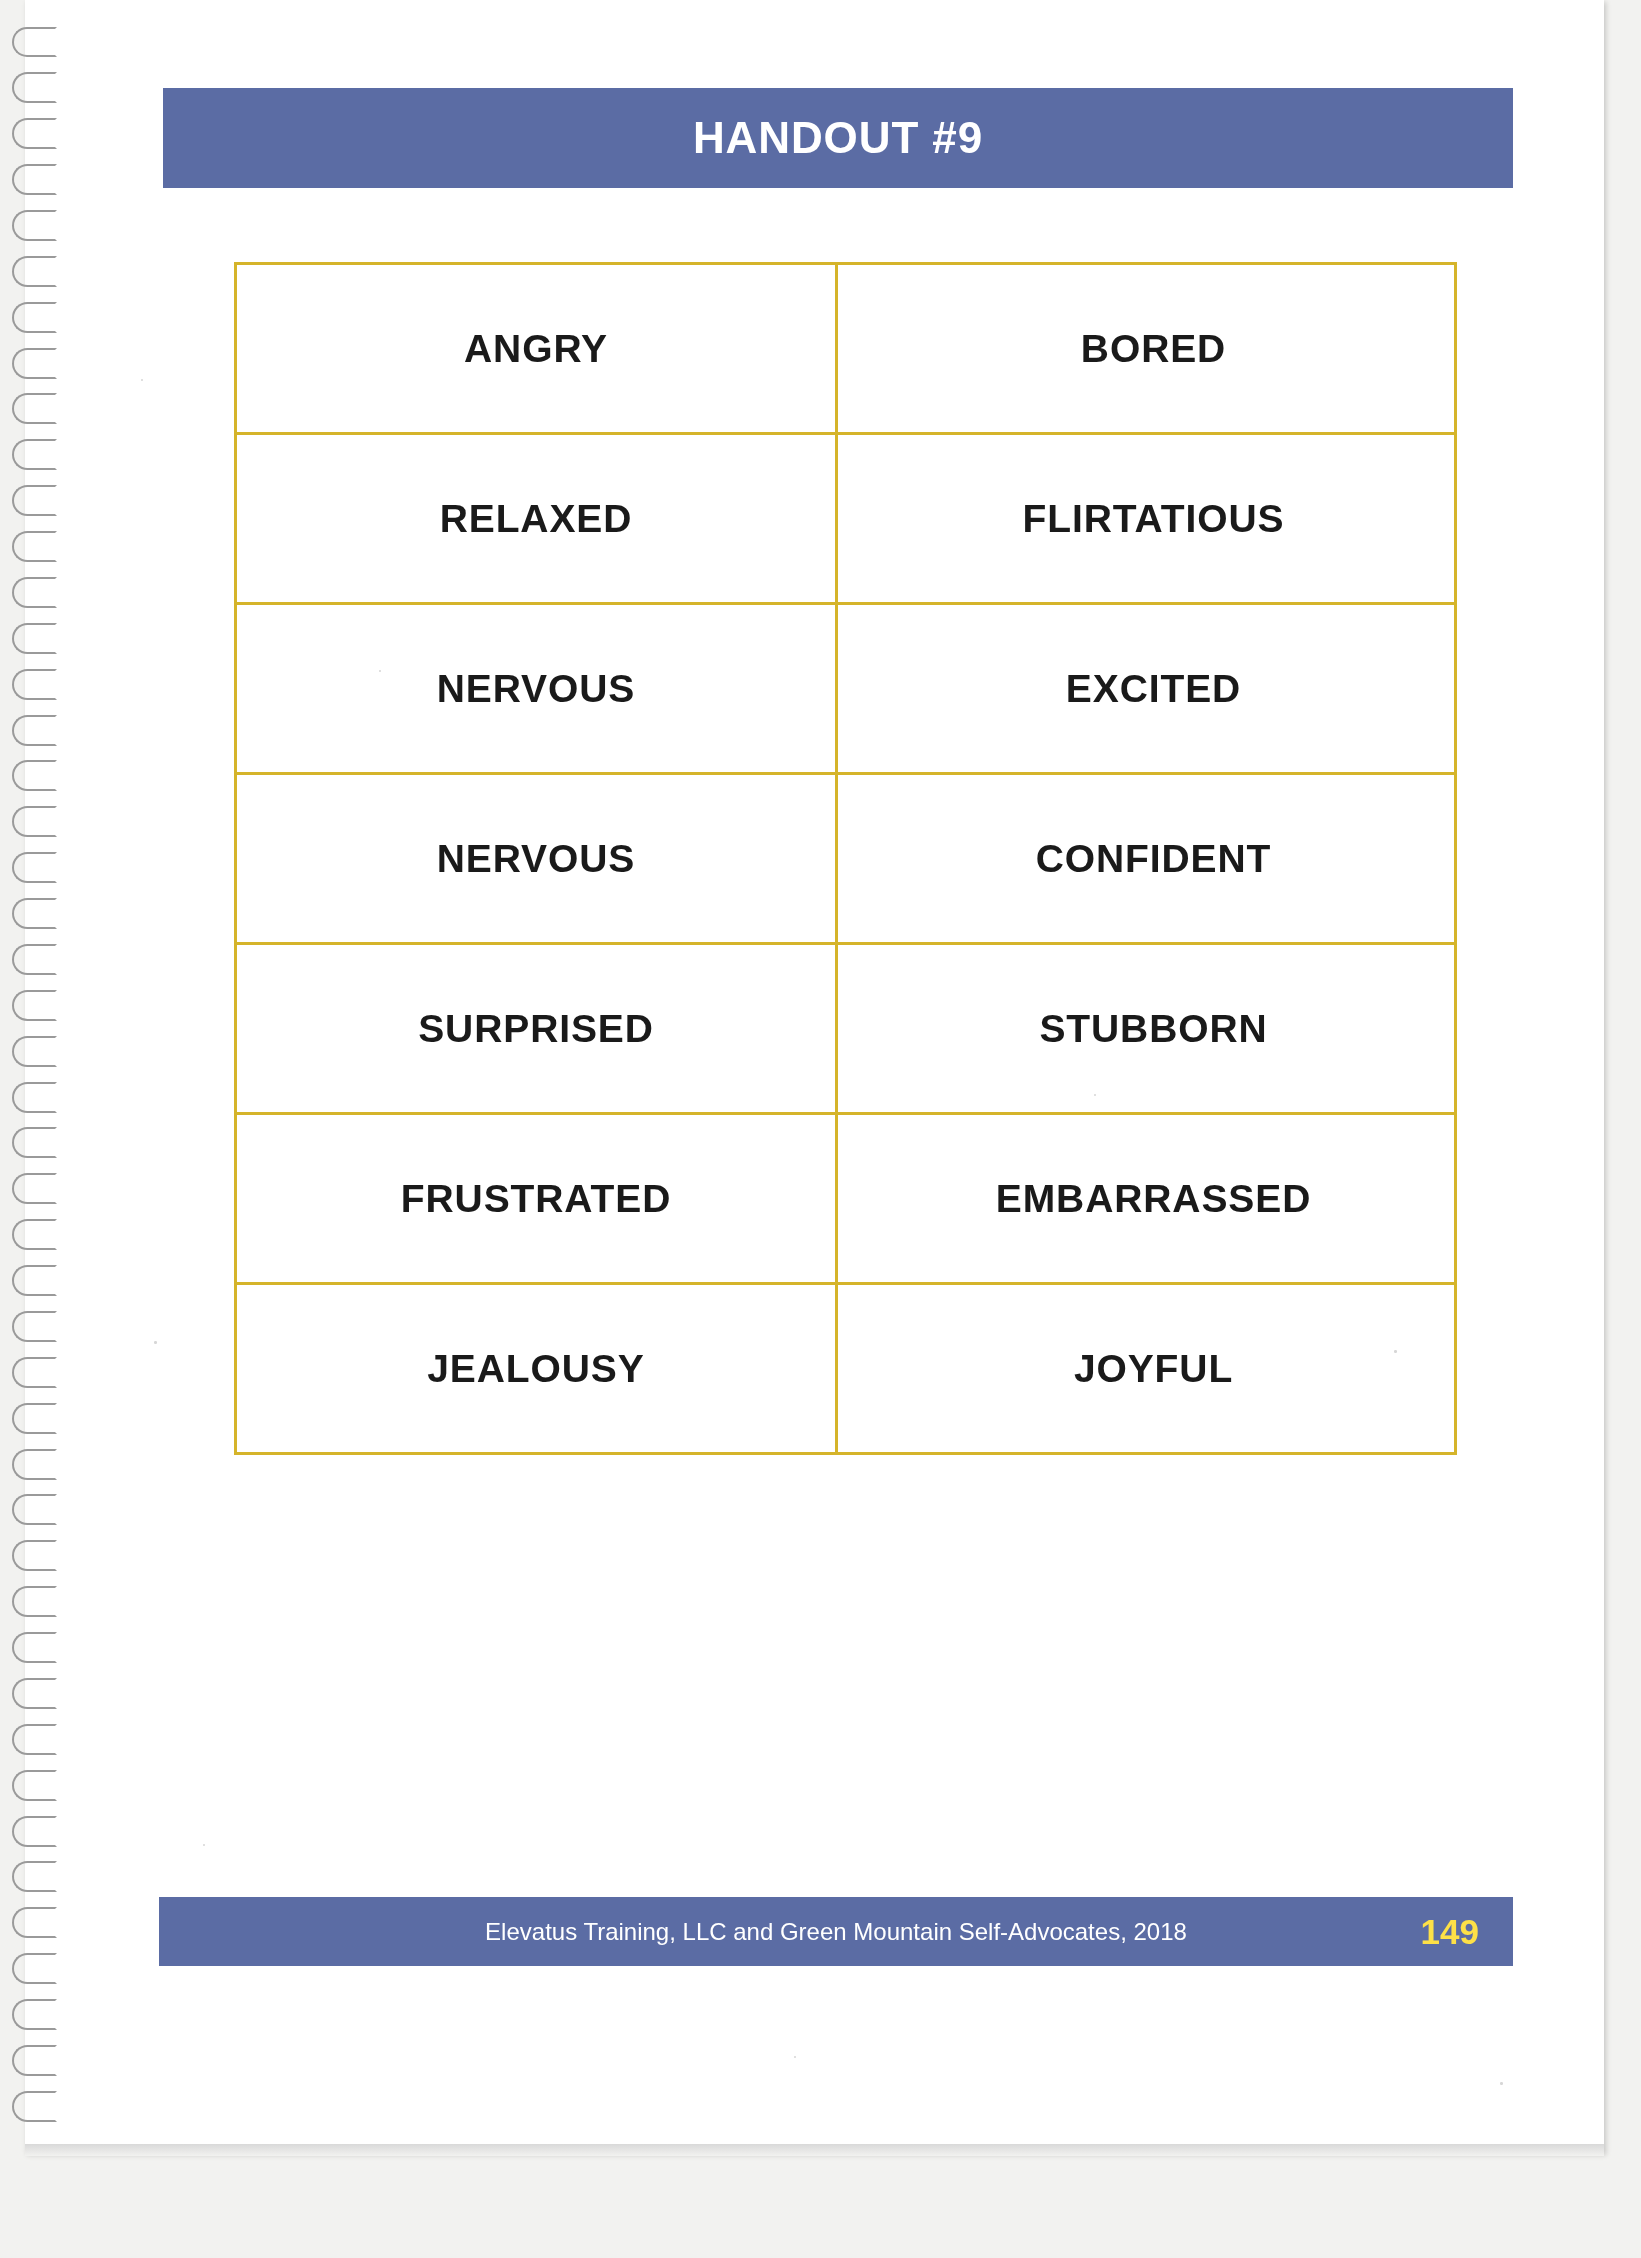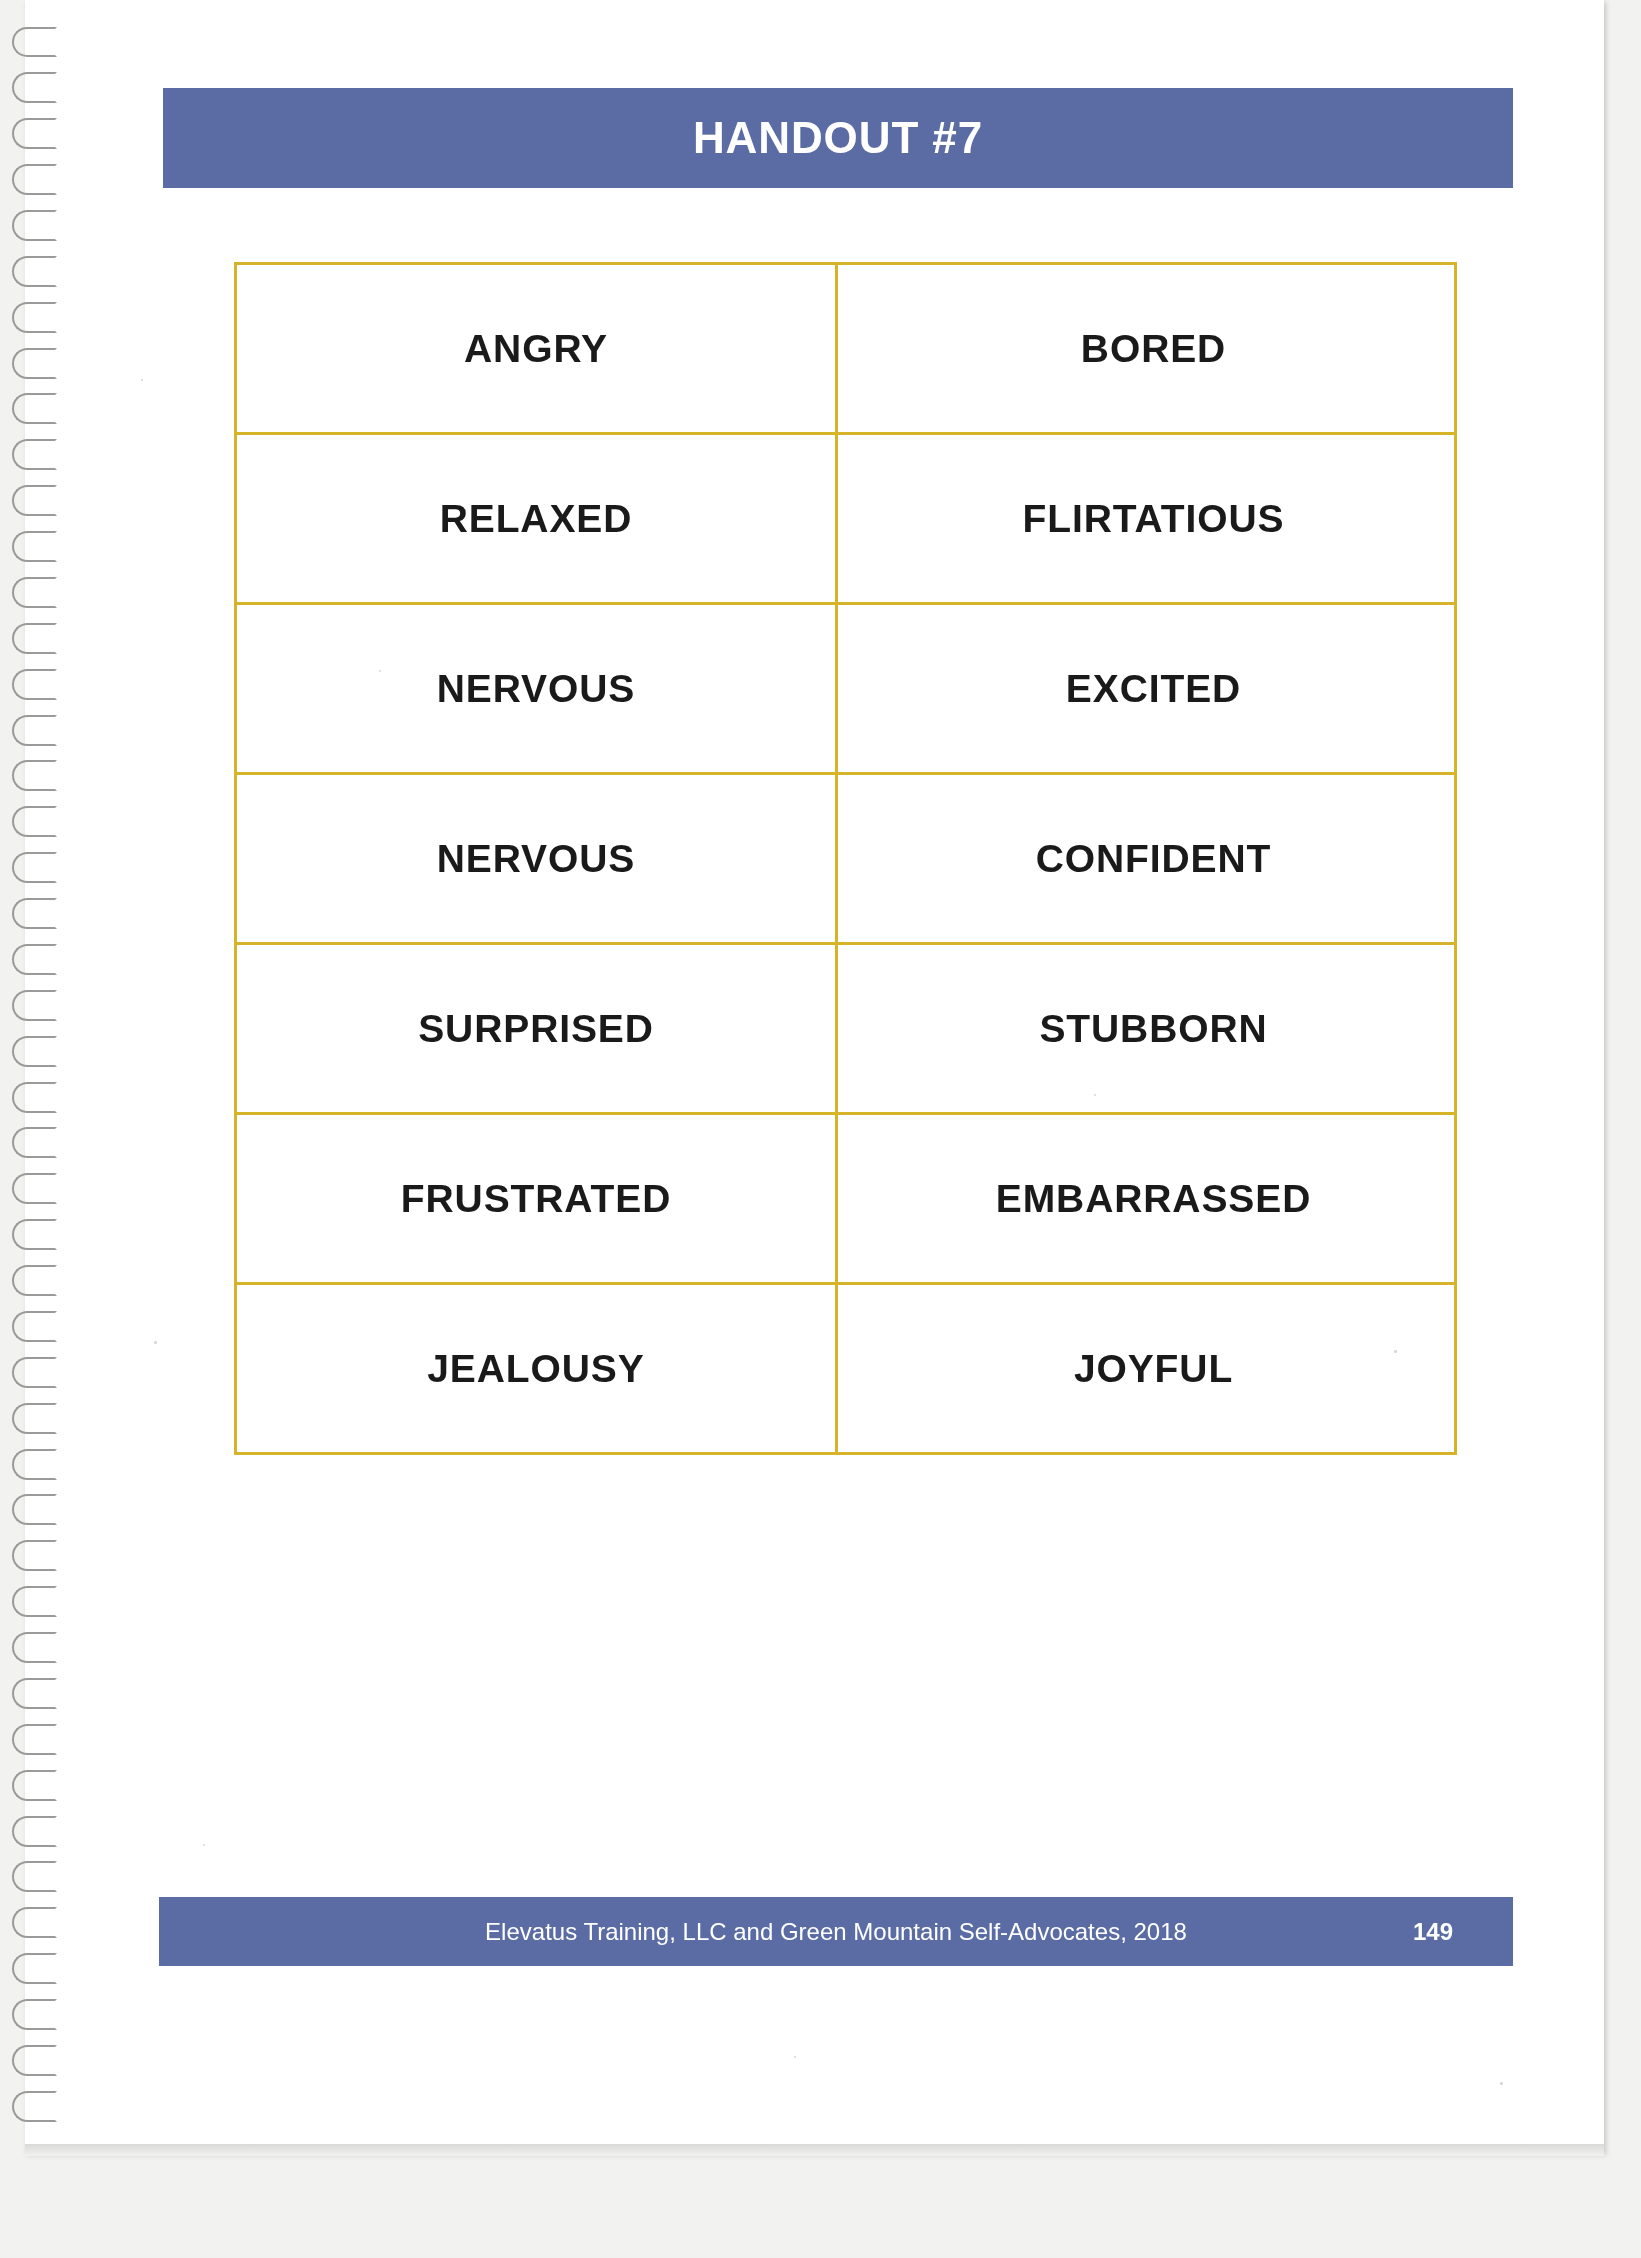--- a/index.html
+++ b/index.html
@@ -113,25 +113,25 @@
     display: flex;
     align-items: center;
     justify-content: center;
   }
   .footer-text {
     color: #ffffff;
     font-size: 24px;
   }
   .footer-page {
     position: absolute;
-    right: 60px;
+    right: 34px;
     top: 50%;
     transform: translateY(-50%);
-    color: #ffffff;
-    font-size: 24px;
+    color: #fde047;
+    font-size: 35px;
     font-weight: bold;
   }
 
   
   .speck {
     position: absolute;
     background: #d7d7d7;
     border-radius: 50%;
   }
 </style>
@@ -186,21 +186,21 @@
       <div class="coil" style="top: 1816px;"></div>
       <div class="coil" style="top: 1861px;"></div>
       <div class="coil" style="top: 1907px;"></div>
       <div class="coil" style="top: 1953px;"></div>
       <div class="coil" style="top: 1999px;"></div>
       <div class="coil" style="top: 2045px;"></div>
       <div class="coil" style="top: 2091px;"></div>
     </div>
 
   <div class="header-bar">
-    <span class="header-title">HANDOUT #7</span>
+    <span class="header-title">HANDOUT #9</span>
   </div>
 
   <table class="cards-table">
     <tbody>
       <tr>
         <td class="col-left">ANGRY</td>
         <td class="col-right">BORED</td>
       </tr>
       <tr>
         <td class="col-left">RELAXED</td>

